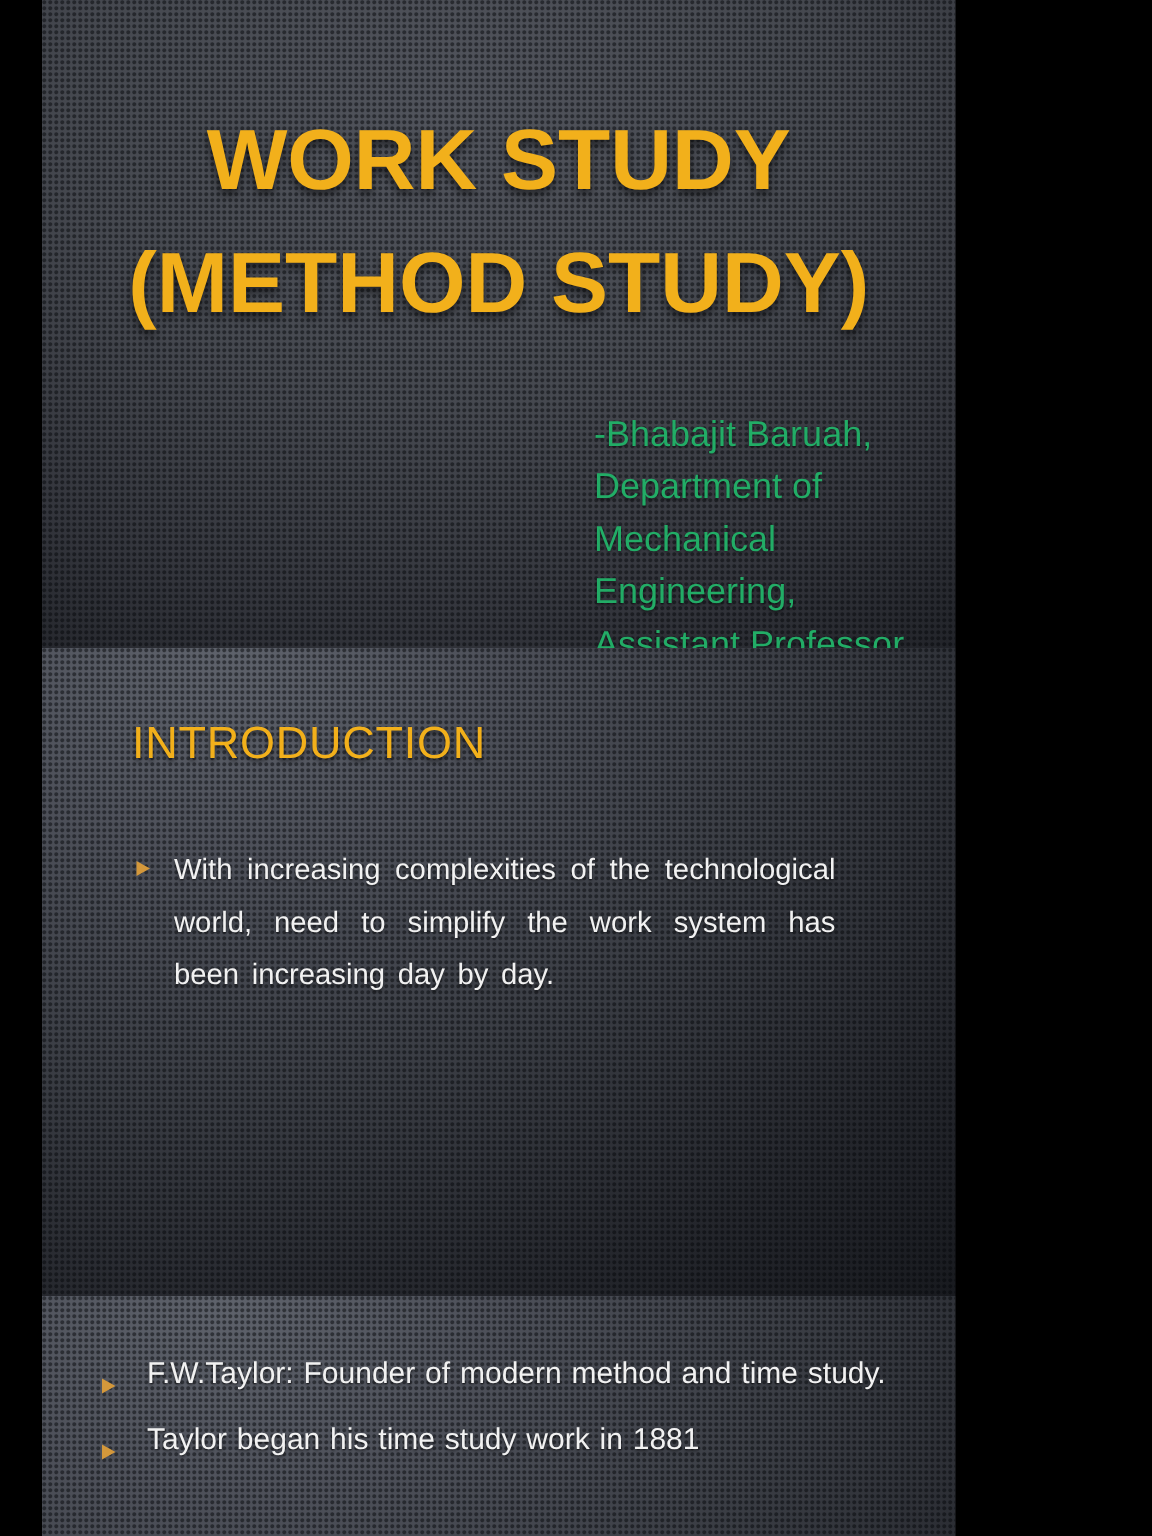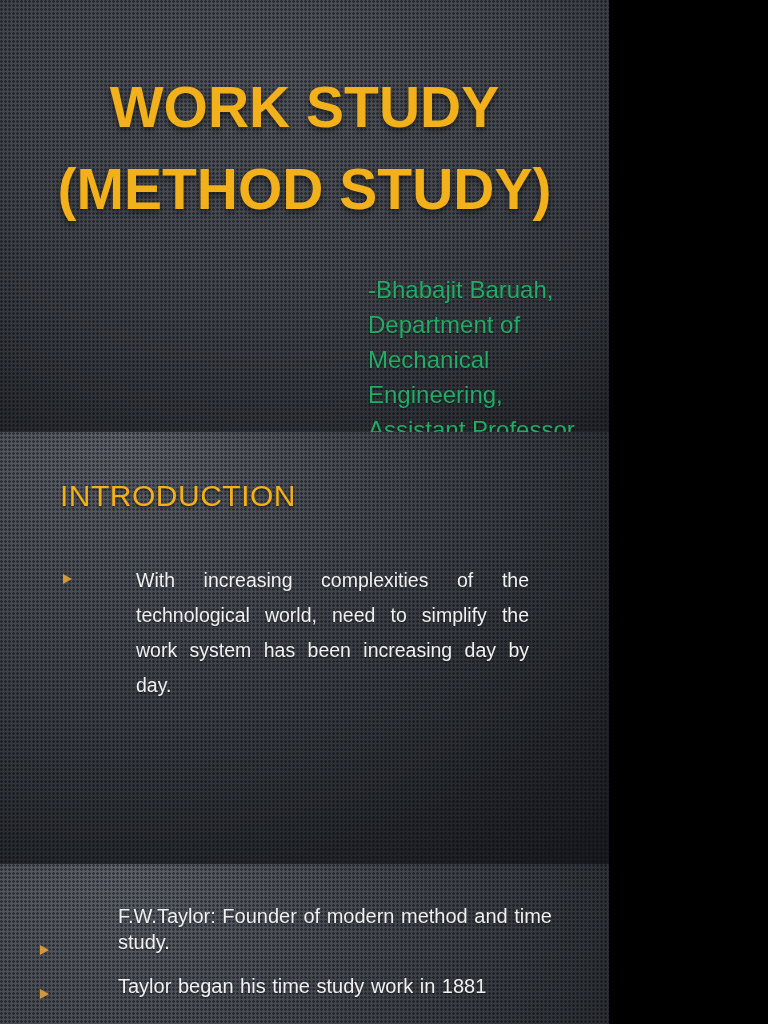--- a/index.html
+++ b/index.html
@@ -6,20 +6,21 @@
   .page{
     width:768px;height:1024px;overflow:hidden;position:relative;
     font-family:"Liberation Sans","DejaVu Sans",sans-serif;
     -webkit-font-smoothing:antialiased;
   }
   
   .slide{
     position:relative;width:609px;height:432px;overflow:hidden;
     background:radial-gradient(140% 150% at 20% 0%,
       var(--bg-light,#5E626B) 0%, #4C4F58 22%, #3A3D44 45%, #24262C 70%, var(--bg-dark,#101216) 100%);
+    margin-left:28px;
   }
   .slide--title{
     background:radial-gradient(120% 130% at 45% 18%,
       #51545C 0%, #45484F 35%, #33353C 60%, #1B1D22 85%, #0F1115 100%);
   }
   
   .slide::before{
     content:"";position:absolute;inset:0;pointer-events:none;
     background-image:radial-gradient(circle at 1.5px 1.5px,
       rgba(5,7,10,0.50) 1px, rgba(5,7,10,0.15) 1.4px, transparent 1.8px);
@@ -45,21 +46,21 @@
   
   .heading{
     font-weight:400;color:var(--accent-yellow,#F2B01B);
     text-shadow:0 2px 3px rgba(0,0,0,0.5);letter-spacing:0.5px;
   }
   .heading--intro{margin:47px 0 0 60px;font-size:30px;}
   .heading--evo{margin:29px 0 0 30px;font-size:31px;}
 
   
   .bullets{margin-top:50px;padding:0 80px 0 63px;}
-  .bullet{display:flex;margin-bottom:22px;gap:48px;}
+  .bullet{display:flex;margin-bottom:22px;}
   .arrow-wrap{flex:0 0 25px;padding-top:11px;}
   .arrow{
     display:block;width:0;height:0;
     border-left:9px solid var(--bullet-arrow,#D4983B);
     border-top:5px solid transparent;border-bottom:5px solid transparent;
   }
   .btext{
     margin:0;flex:1;font-size:19.5px;line-height:35px;
     color:var(--body-text,#F1F1F1);text-align:justify;word-spacing:3px;
     text-shadow:0 1px 2px rgba(0,0,0,0.45);

